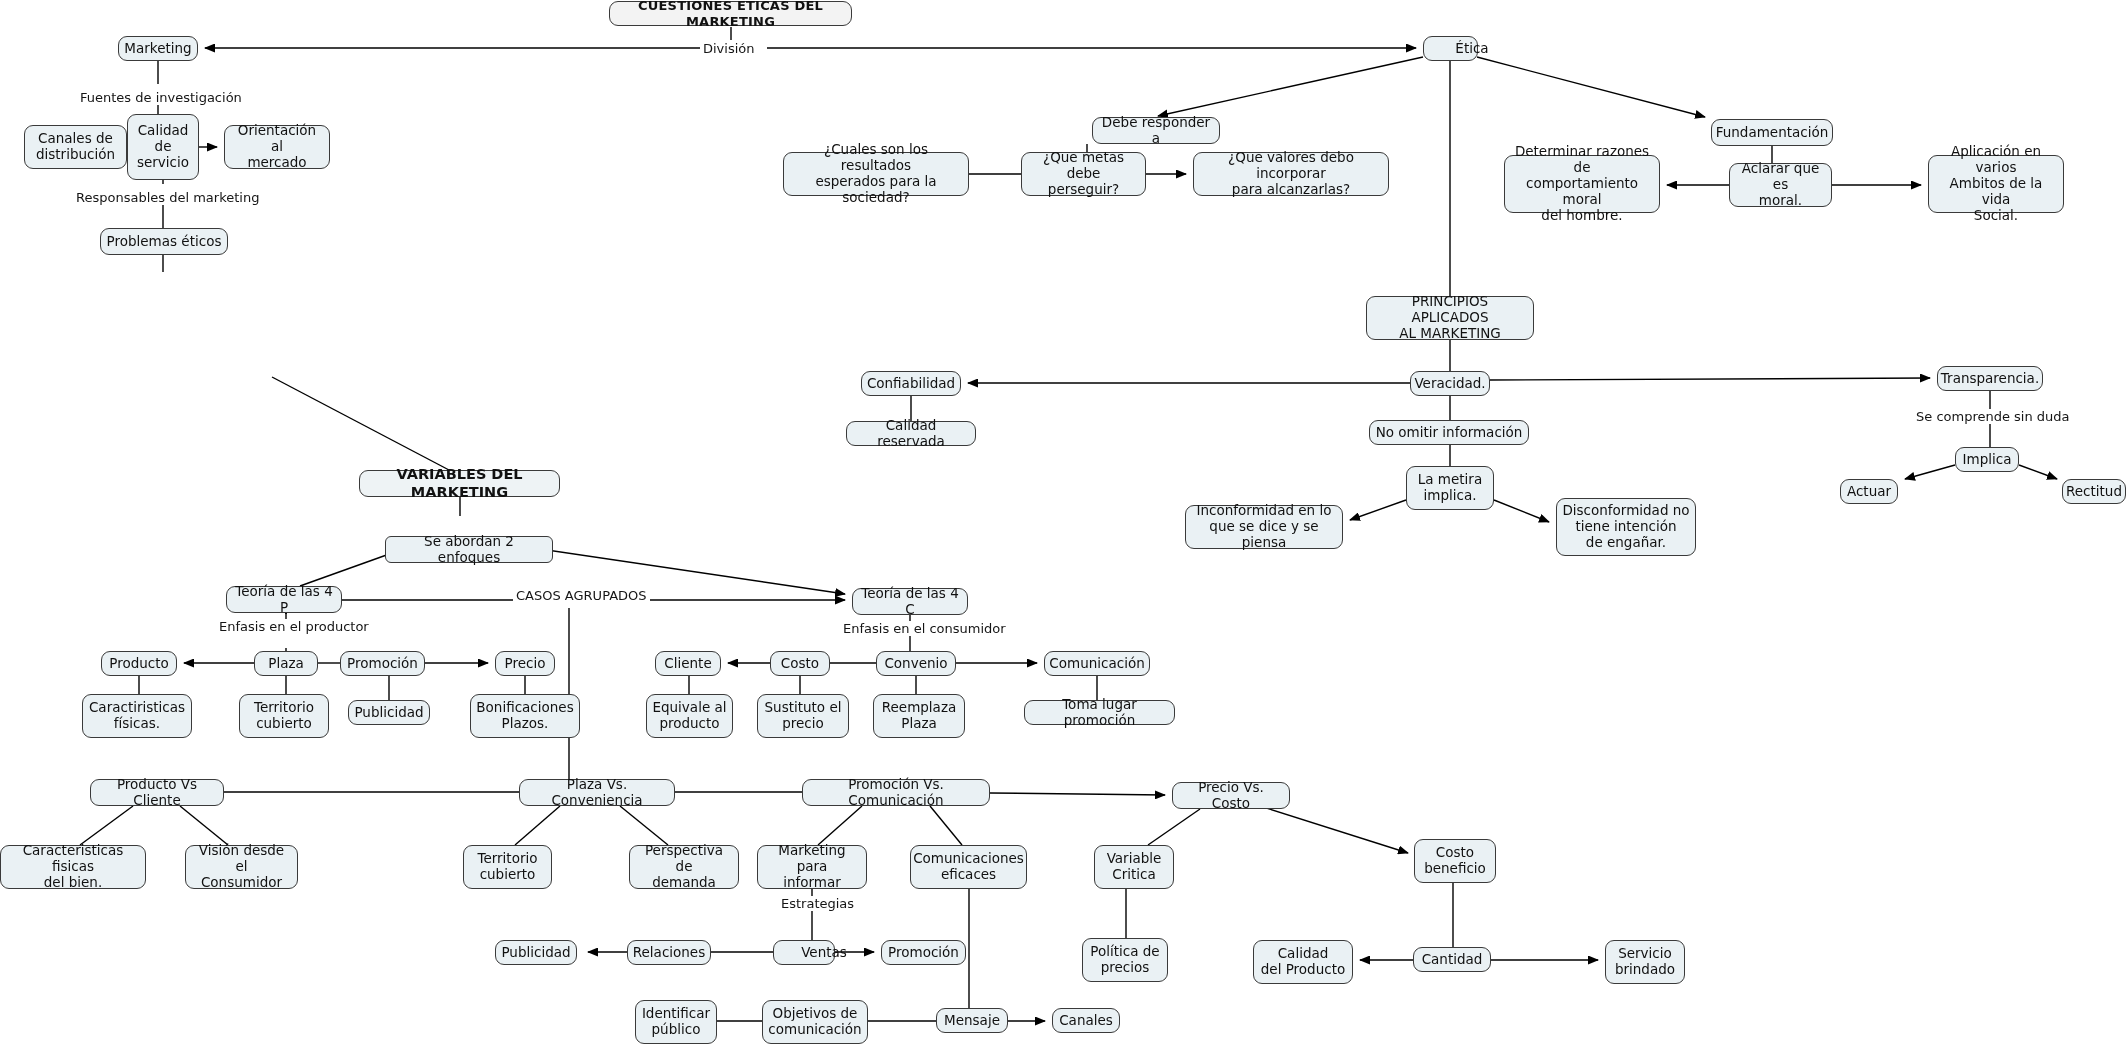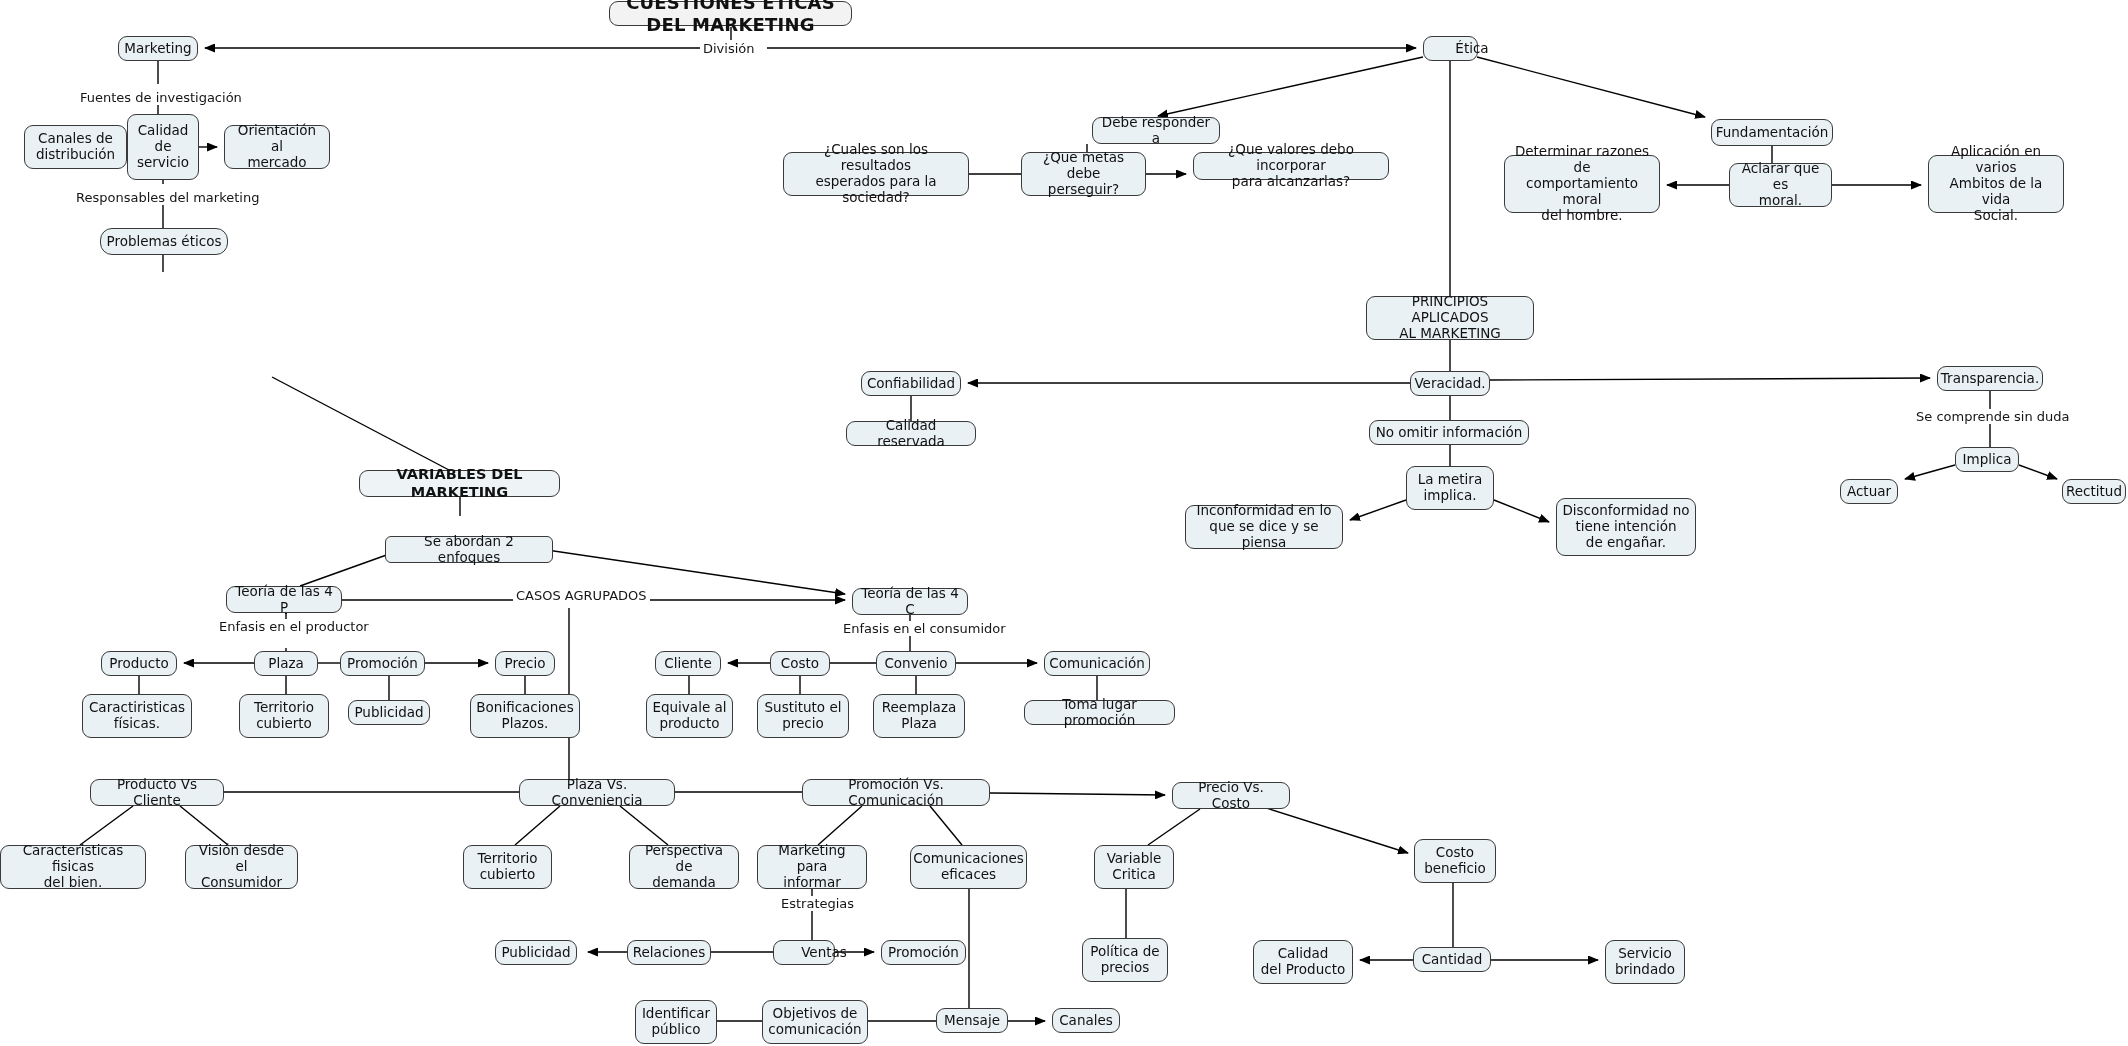--- a/index.html
+++ b/index.html
@@ -35,21 +35,21 @@
     font-size: 13.5px;
     line-height: 1.18;
     color: #111111;
     padding: 2px 5px;
     white-space: pre-line;
     z-index: 3;
   }
   .node.title {
     background: #f3f3f3;
     font-weight: bold;
-    font-size: 18px;
+    font-size: 13px;
     letter-spacing: 0.2px;
   }
   .node.heading {
     background: #eef3f5;
     font-weight: bold;
     font-size: 14.5px;
   }
   .node.listbox {
     justify-content: flex-start;
     text-align: left;
@@ -250,28 +250,28 @@
   <div class="node" style="left:118px;top:36px;width:80px;height:25px;">Marketing</div>
   <div class="node" style="left:1423px;top:36px;width:54px;height:25px;padding-left:48px;">Ética</div>
 
   <div class="node" style="left:24px;top:125px;width:103px;height:44px;">Canales de
 distribución</div>
   <div class="node" style="left:127px;top:114px;width:72px;height:66px;">Calidad
 de
 servicio</div>
   <div class="node" style="left:224px;top:125px;width:106px;height:44px;">Orientación al
 mercado</div>
-  <div class="node" style="left:100px;top:228px;width:128px;height:27px;border-radius:12px;">Problemas éticos</div>
+  <div class="node" style="left:100px;top:228px;width:128px;height:27px;">Problemas éticos</div>
 
   <div class="node" style="left:1084px;top:117px;width:128px;height:27px;margin-left:8px;">Debe responder a</div>
   <div class="node" style="left:783px;top:152px;width:186px;height:44px;">¿Cuales son los resultados
 esperados para la sociedad?</div>
   <div class="node" style="left:1021px;top:152px;width:125px;height:44px;">¿Que metas debe
 perseguir?</div>
-  <div class="node" style="left:1193px;top:152px;width:196px;height:28px;">¿Que valores debo incorporar
+  <div class="node" style="left:1193px;top:152px;width:196px;height:44px;">¿Que valores debo incorporar
 para alcanzarlas?</div>
 
   <div class="node" style="left:1711px;top:119px;width:122px;height:27px;">Fundamentación</div>
   <div class="node" style="left:1504px;top:155px;width:156px;height:58px;">Determinar razones de
 comportamiento moral
 del hombre.</div>
   <div class="node" style="left:1729px;top:163px;width:103px;height:44px;">Aclarar que es
 moral.</div>
   <div class="node" style="left:1928px;top:155px;width:136px;height:58px;">Aplicación en varios
 Ambitos de la vida

